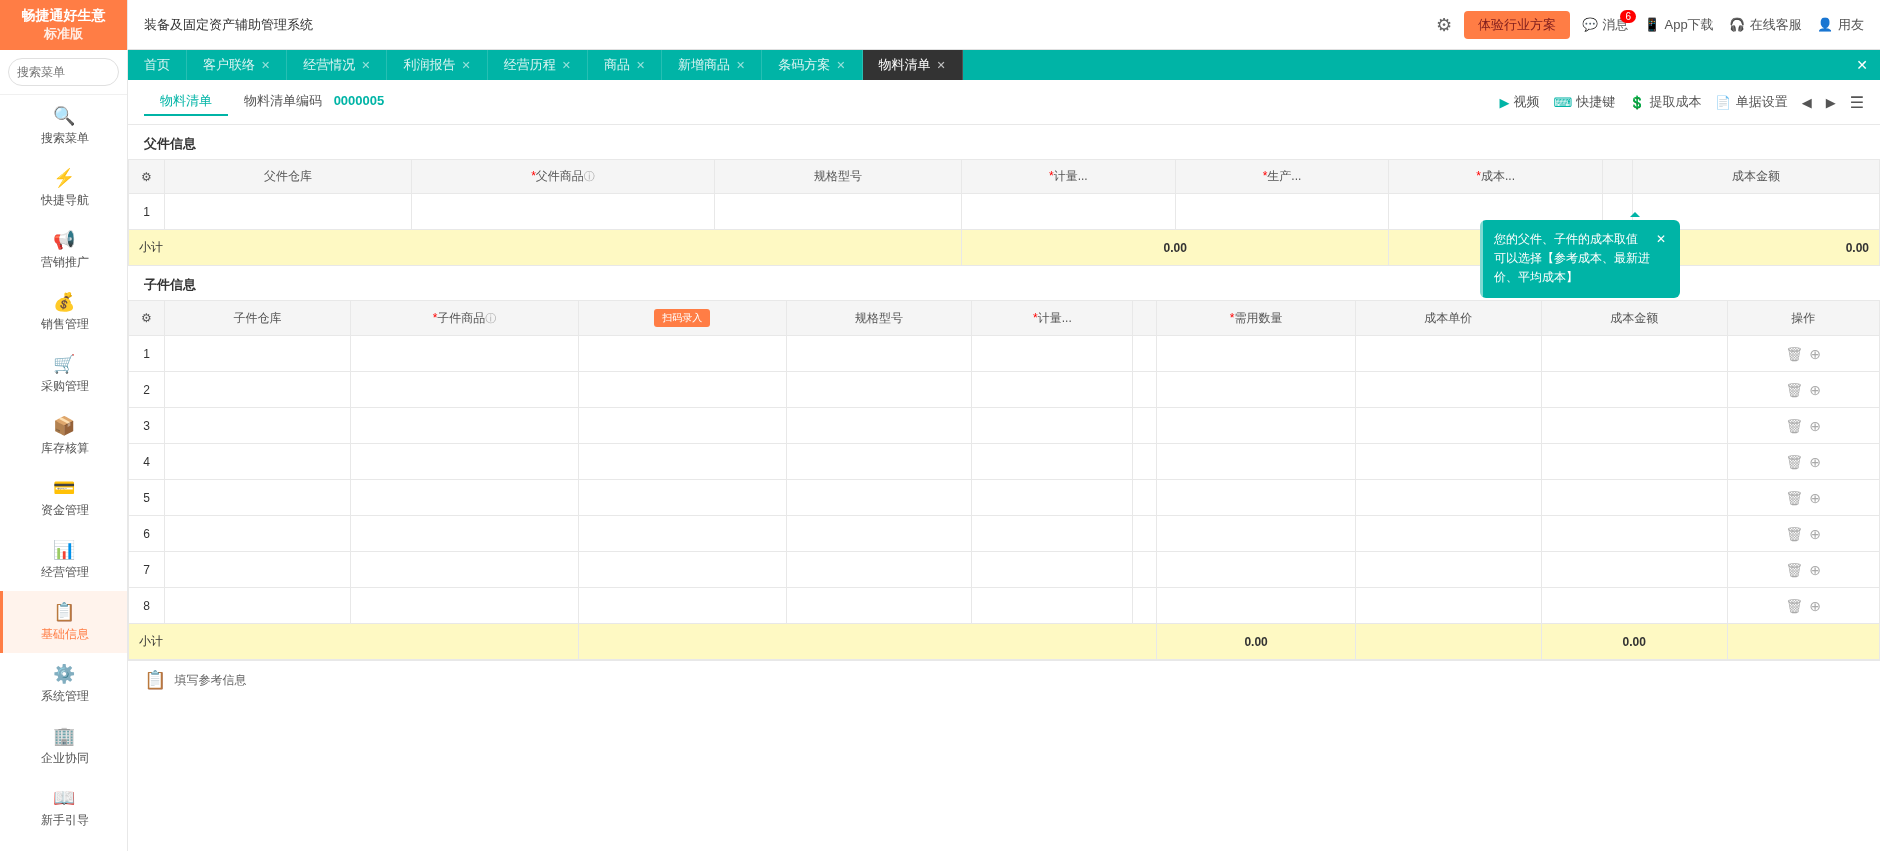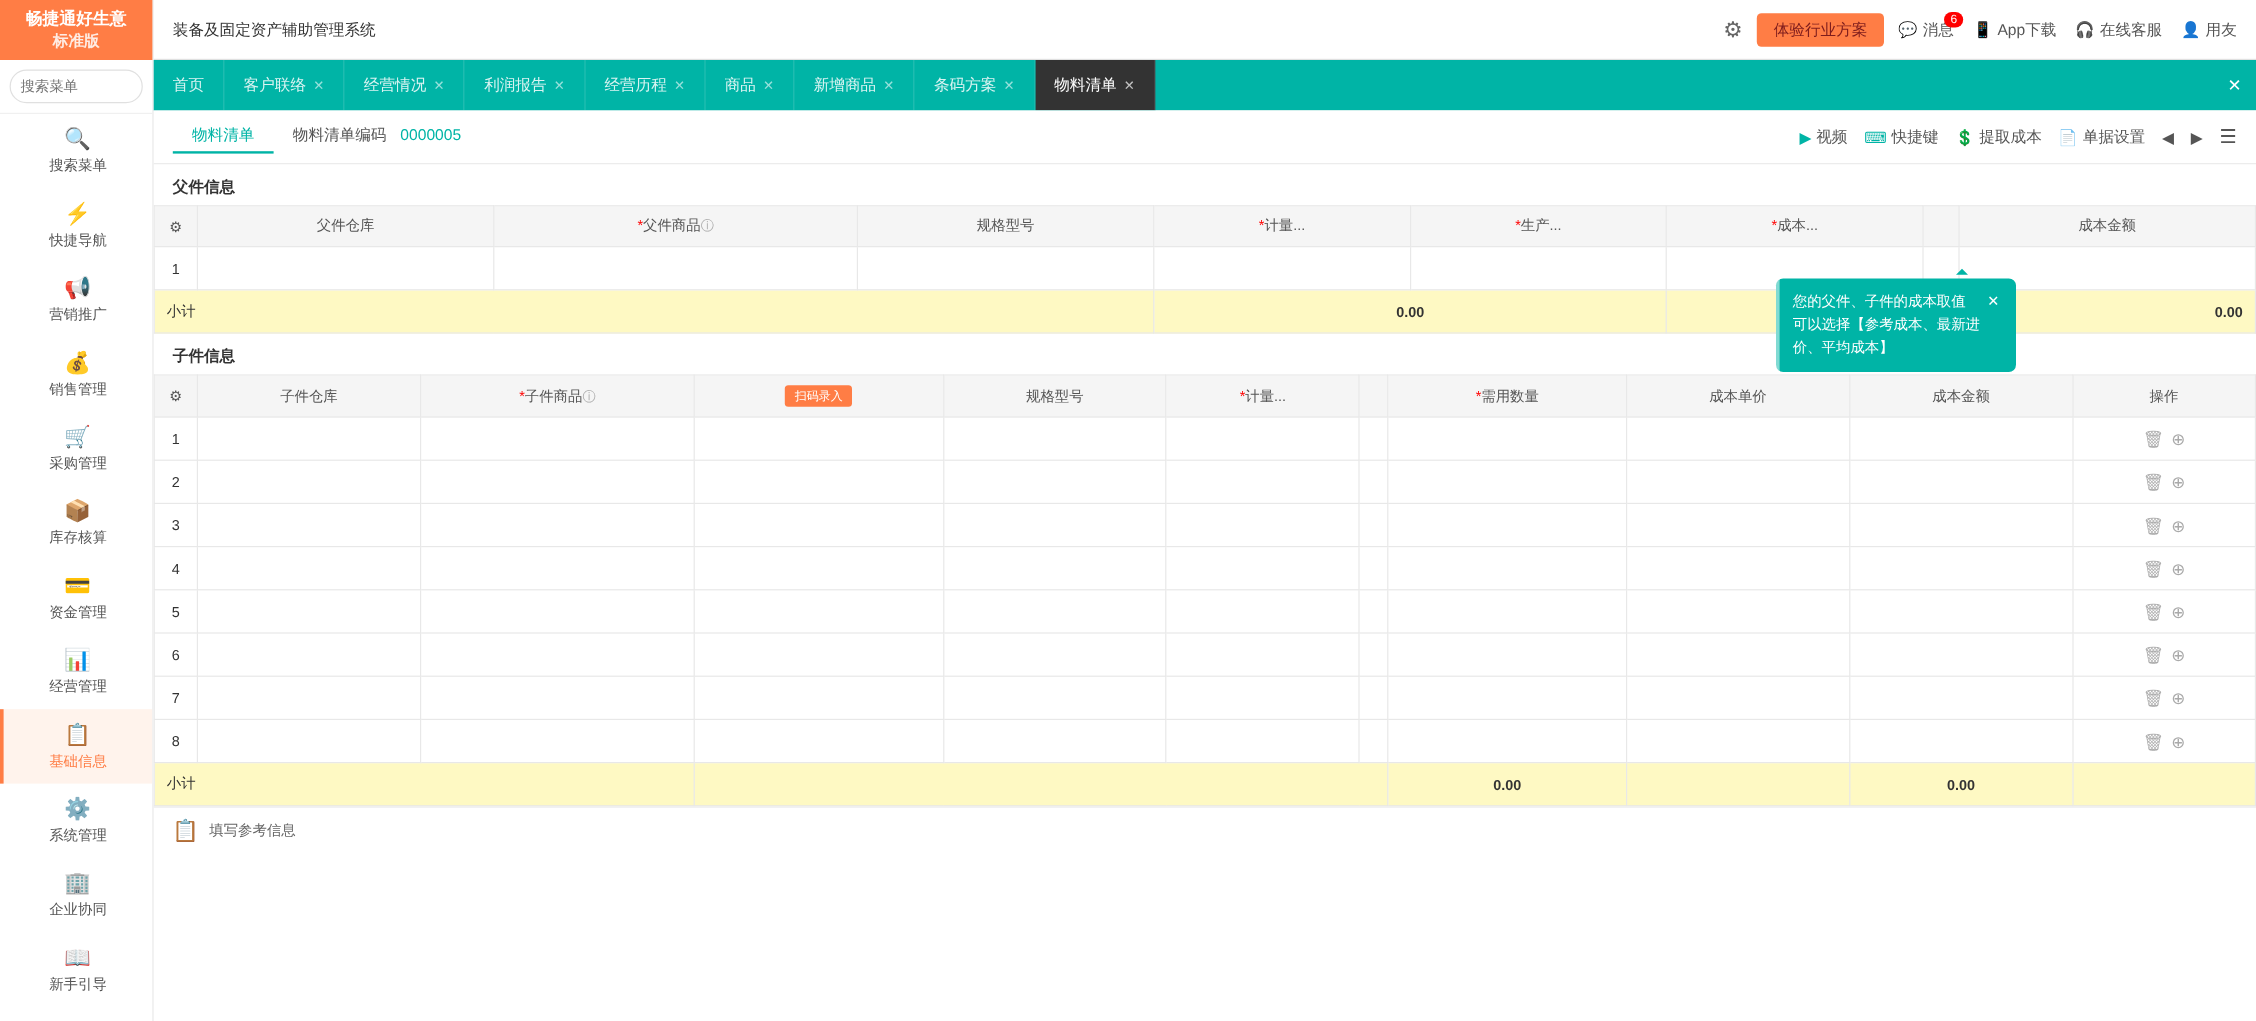--- a/index.html
+++ b/index.html
@@ -113,21 +113,21 @@
       min-width: 16px;
       text-align: center;
     }
     .topbar-right .icon-btn { display: flex; align-items: center; gap: 4px; cursor: pointer; }
 
     
     .nav-tabs {
       background: #00b4a6;
       display: flex;
       align-items: center;
-      height: 42px;
+      height: 30px;
       padding: 0 0;
       overflow-x: auto;
     }
     .nav-tab {
       height: 42px;
       display: flex;
       align-items: center;
       padding: 0 16px;
       color: rgba(255,255,255,0.85);
       cursor: pointer;
@@ -429,21 +429,21 @@
         </div>
       </div>
     <span class="nav-tab-close-all">✕</span>
   </div>
 
   <div class="sub-header">
     <div class="sub-header-tabs">
       <div class="sub-tab active">物料清单</div>
       <div class="sub-tab">
         <span>物料清单编码</span>
-        <span style="margin-left:8px; color:#00b4a6; font-weight:normal;text-align:center;">0000005</span>
+        <span style="margin-left:8px; color:#00b4a6; font-weight:bold;text-align:center;">0000005</span>
       </div>
     </div>
     <div class="sub-header-actions">
       <div class="action-item">
         <span class="icon">▶</span>
         <span>视频</span>
       </div>
       <div class="action-item">
         <span class="icon">⌨</span>
         <span>快捷键</span>

